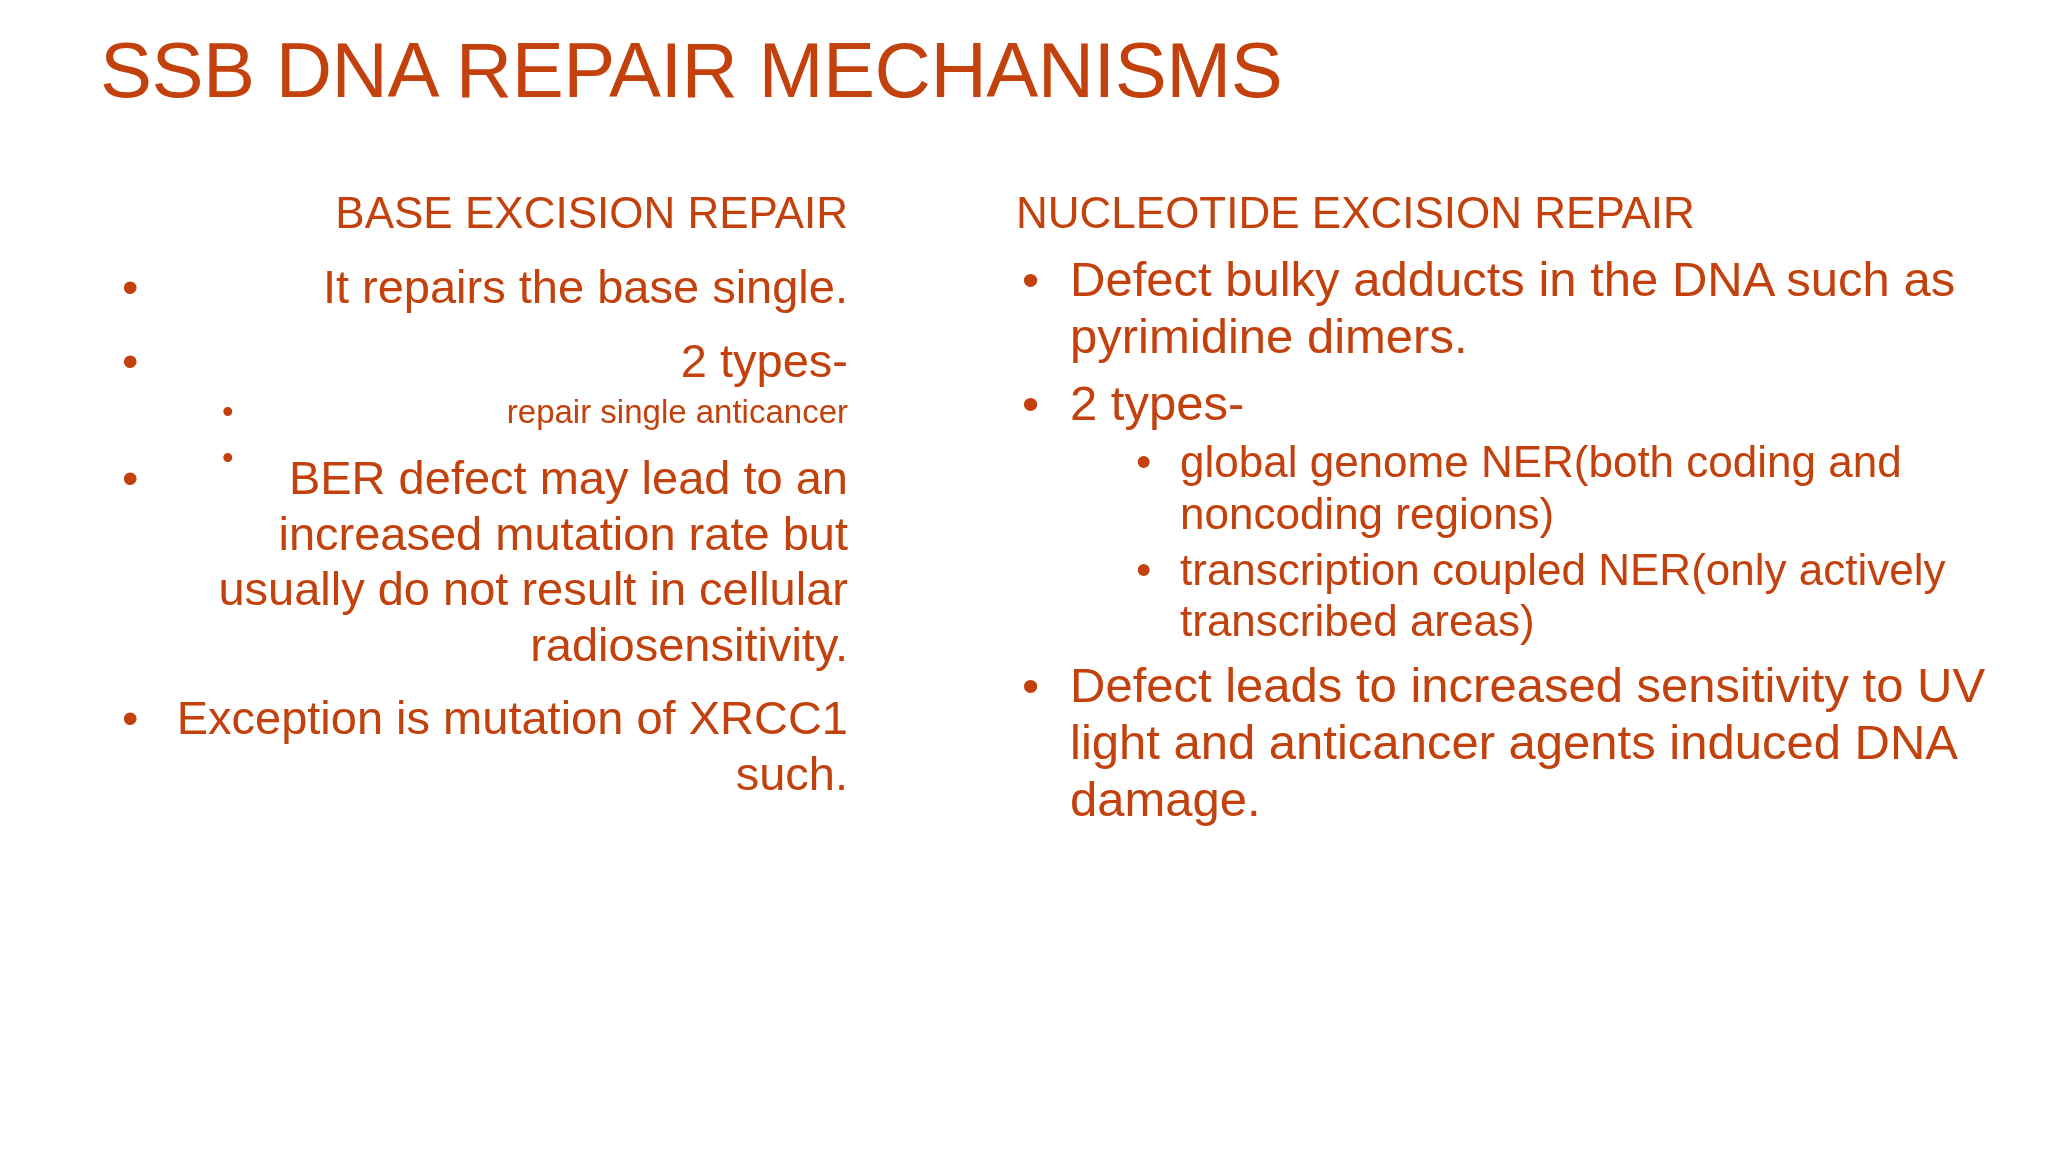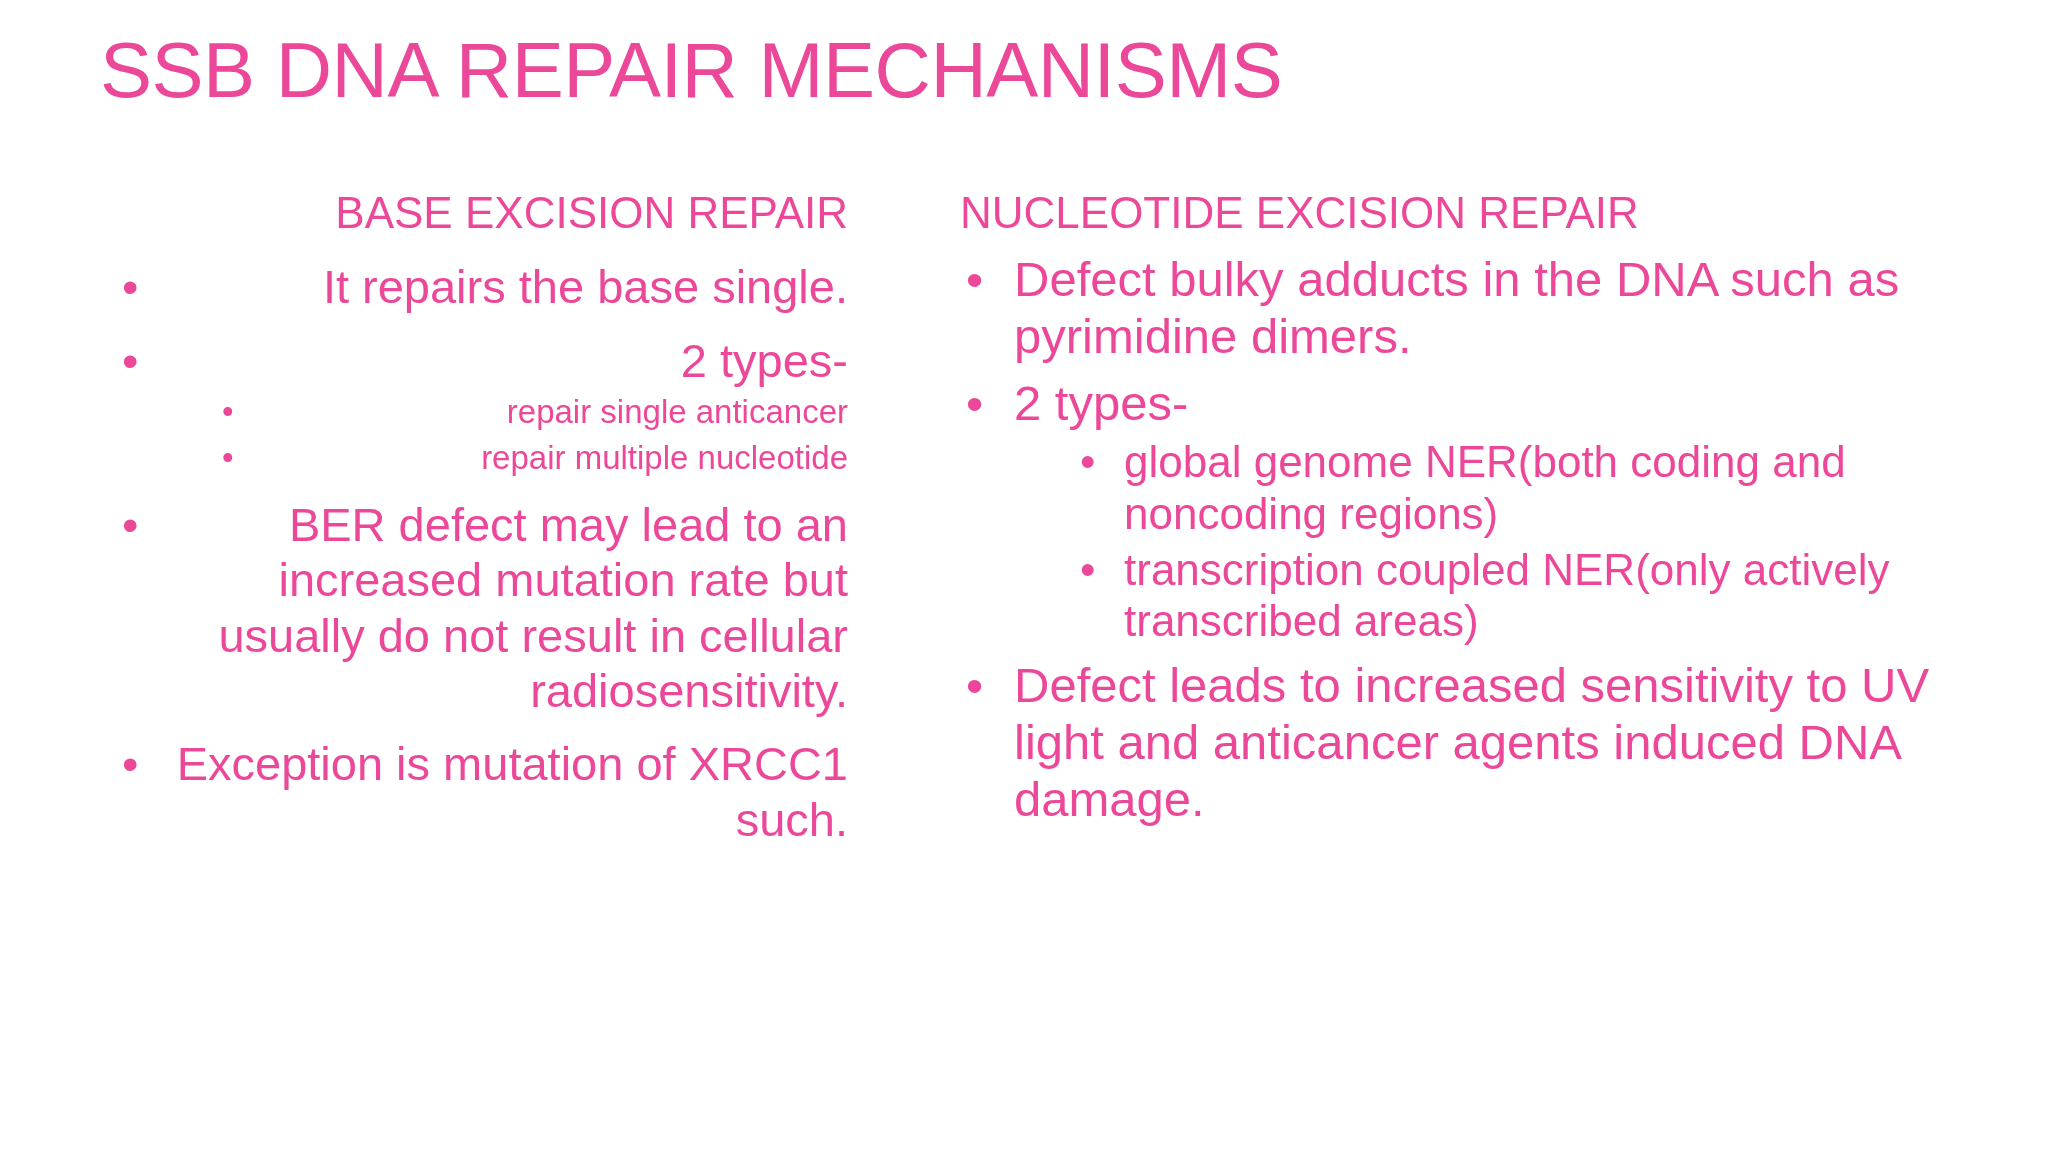--- a/index.html
+++ b/index.html
@@ -6,21 +6,21 @@
     margin: 0;
     padding: 0;
     background: #ffffff;
   }
   .slide {
     position: relative;
     width: 2006px;
     height: 1152px;
     background: #ffffff;
     font-family: "Liberation Sans", sans-serif;
-    color: #ec4899;
+    color: #c2410c;
     overflow: hidden;
   }
 
   
   .slide-title {
     position: absolute;
     left: 100px;
     top: 28px;
     width: 1860px;
     font-size: 78px;
@@ -29,21 +29,21 @@
     letter-spacing: -0.5px;
     white-space: nowrap;
   }
 
   
   .col {
     position: absolute;
     top: 188px;
   }
   .col-left  { left: 118px;  width: 730px; text-align: right; }
-  .col-right { left: 960px;  width: 1010px; }
+  .col-right { left: 1016px;  width: 1010px; }
 
   .col-heading {
     font-size: 44px;
     line-height: 1.12;
     margin: 0 0 22px 12px;
     white-space: nowrap;
   }
   .col-right .col-heading {
     font-size: 44px;
     margin-bottom: 14px;
@@ -136,21 +136,20 @@
       <li class="b1">
         <span class="bullet-dot">•</span>
         <span class="btext">2 types-</span>
         <ul class="lvl2">
           <li class="b2">
             <span class="bullet-dot">•</span>
             <span class="btext">repair single anticancer</span>
           </li>
           <li class="b2">
             <span class="bullet-dot">•</span>
-            <span class="btext">repair multiple nucleotide</span>
           </li>
         </ul>
       </li>
 
       <li class="b1">
         <span class="bullet-dot">•</span>
         <span class="btext">BER defect may lead to an increased mutation rate but usually do not result in cellular radiosensitivity.</span>
       </li>
 
       <li class="b1">

